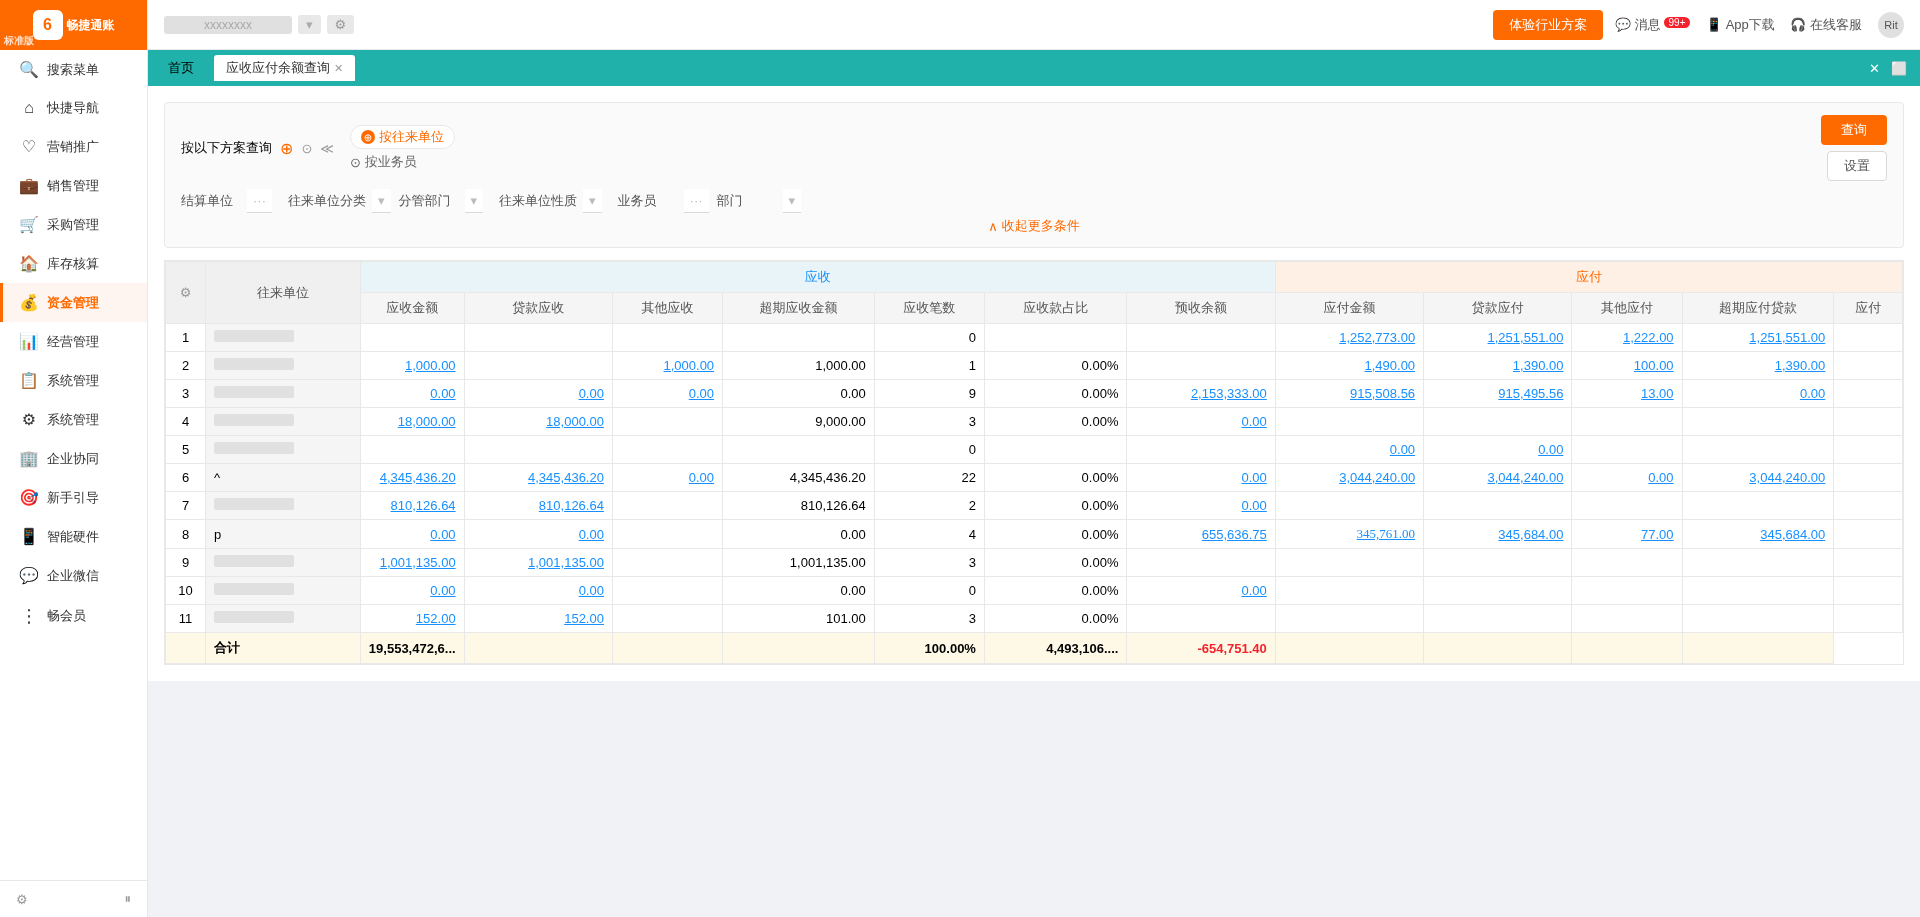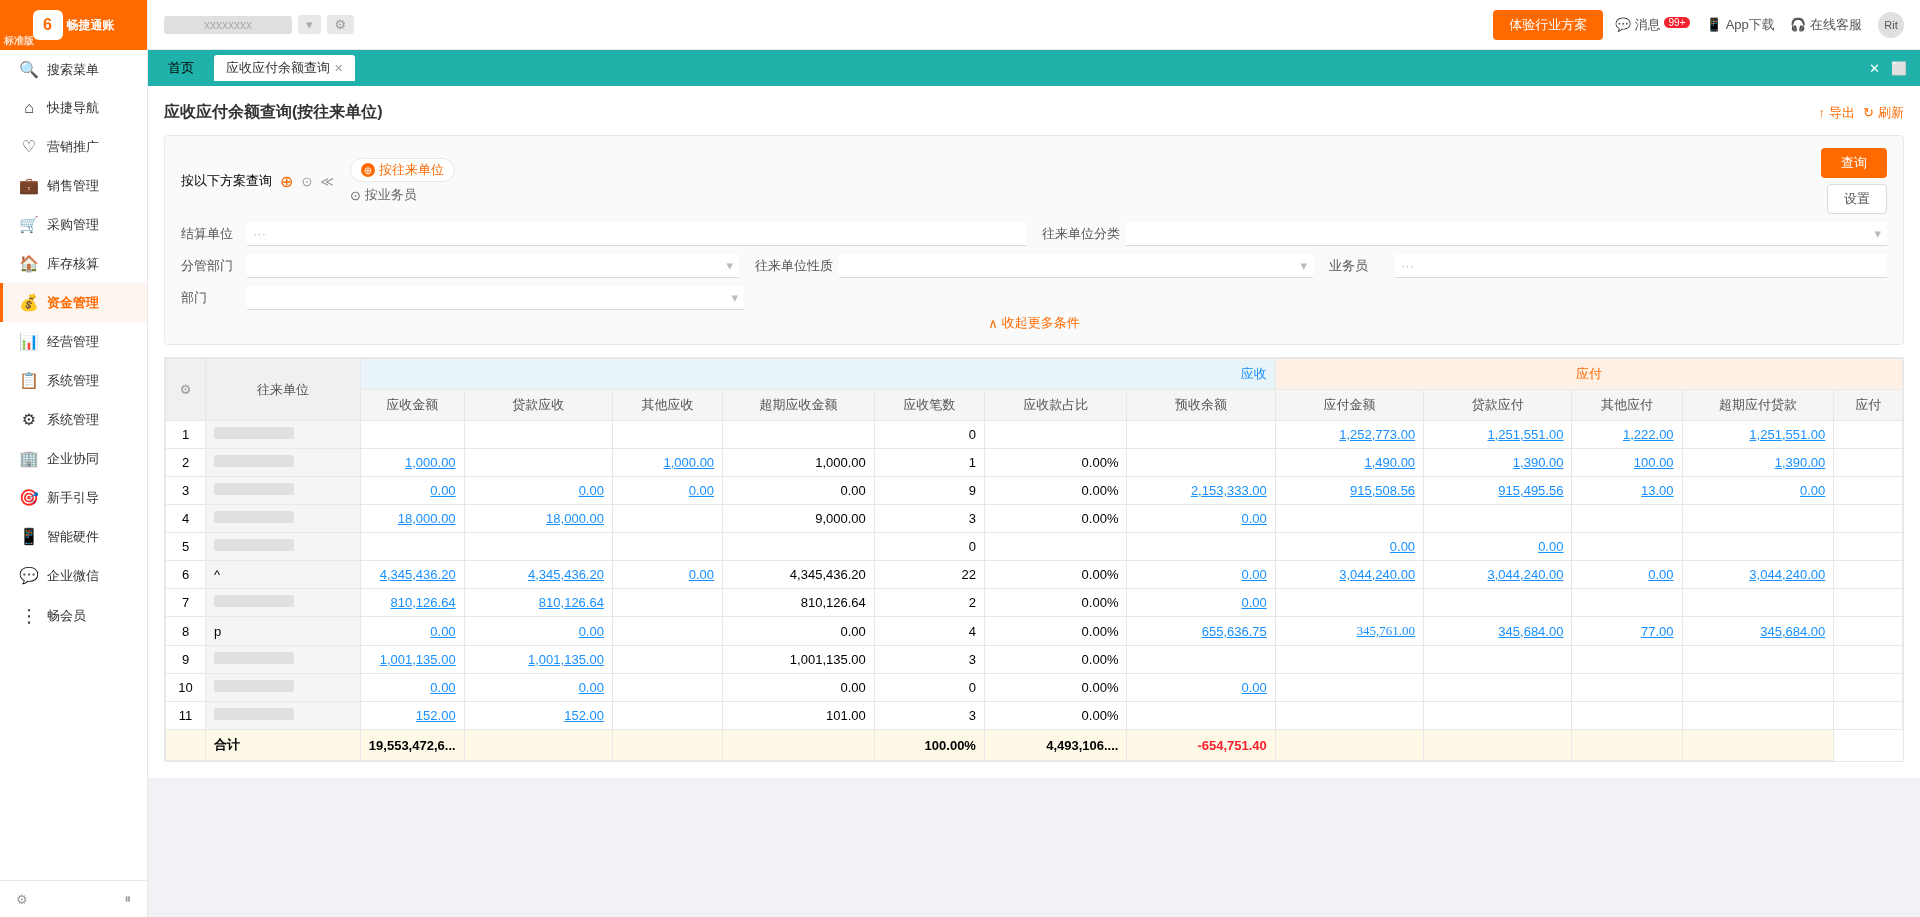--- a/index.html
+++ b/index.html
@@ -217,21 +217,21 @@
     }
     .filter-tag2 {
       display: flex;
       align-items: center;
       gap: 4px;
       cursor: pointer;
       color: #666;
       font-size: 12px;
     }
 
-    .filter-rows { display: flex; flex-direction: column; gap: 8px; }
+    .filter-rows { display: flex; flex-direction: row; gap: 8px; }
     .filter-row { display: flex; align-items: center; gap: 16px; }
     .filter-item {
       display: flex;
       align-items: center;
       gap: 6px;
       flex: 1;
     }
     .filter-item label { color: #555; white-space: nowrap; min-width: 60px; }
     .filter-input {
       flex: 1;
@@ -442,33 +442,20 @@
       <span class="close">✕</span>
     </div>
     <div style="flex:1;"></div>
     <span style="color:#fff;cursor:pointer;margin-right:8px;">✕</span>
     <span style="color:#fff;cursor:pointer;margin-right:4px;">⬜</span>
   </div>
 
   <div class="page-content">
     <div class="page-inner">
 
-      <div class="page-header">
-        <h2 class="page-title">应收应付余额查询(按往来单位)</h2>
-        <div class="page-header-actions">
-          <button class="btn-export">
-            <span>↑</span>
-            <span>导出</span>
-          </button>
-          <button class="btn-refresh">
-            <span>↻</span>
-            <span>刷新</span>
-          </button>
-        </div>
-      </div>
 
       <div class="filter-area">
         <div class="filter-header">
           <span>按以下方案查询</span>
           <span style="color:#ff6a00;cursor:pointer;font-size:16px;">⊕</span>
           <span style="color:#999;cursor:pointer;">⊙</span>
           <span style="color:#999;cursor:pointer;">≪</span>
           <div style="display:flex;flex-direction:column;gap:4px;margin-left:8px;">
             <div class="filter-tag">
               <span class="dot">⊕</span>
@@ -543,21 +530,21 @@
           <span>收起更多条件</span>
         </div>
       </div>
 
       <div class="data-table-wrap">
         <table class="data-table">
           <thead>
             <tr class="group-header">
               <th rowspan="2"><span class="settings-icon">⚙</span></th>
               <th rowspan="2">往来单位</th>
-              <th colspan="7" style="background:#e8f4f8;color:#1890ff;text-align:right;">应收</th>
+              <th colspan="7" style="background:#e8f4f8;color:#1890ff;text-align:center;">应收</th>
               <th colspan="5" style="background:#fff0e6;color:#ff6a00;text-align:center;">应付</th>
             </tr>
             <tr>
               <th>应收金额</th>
               <th>贷款应收</th>
               <th>其他应收</th>
               <th>超期应收金额</th>
               <th>应收笔数</th>
               <th>应收款占比</th>
               <th>预收余额</th>

